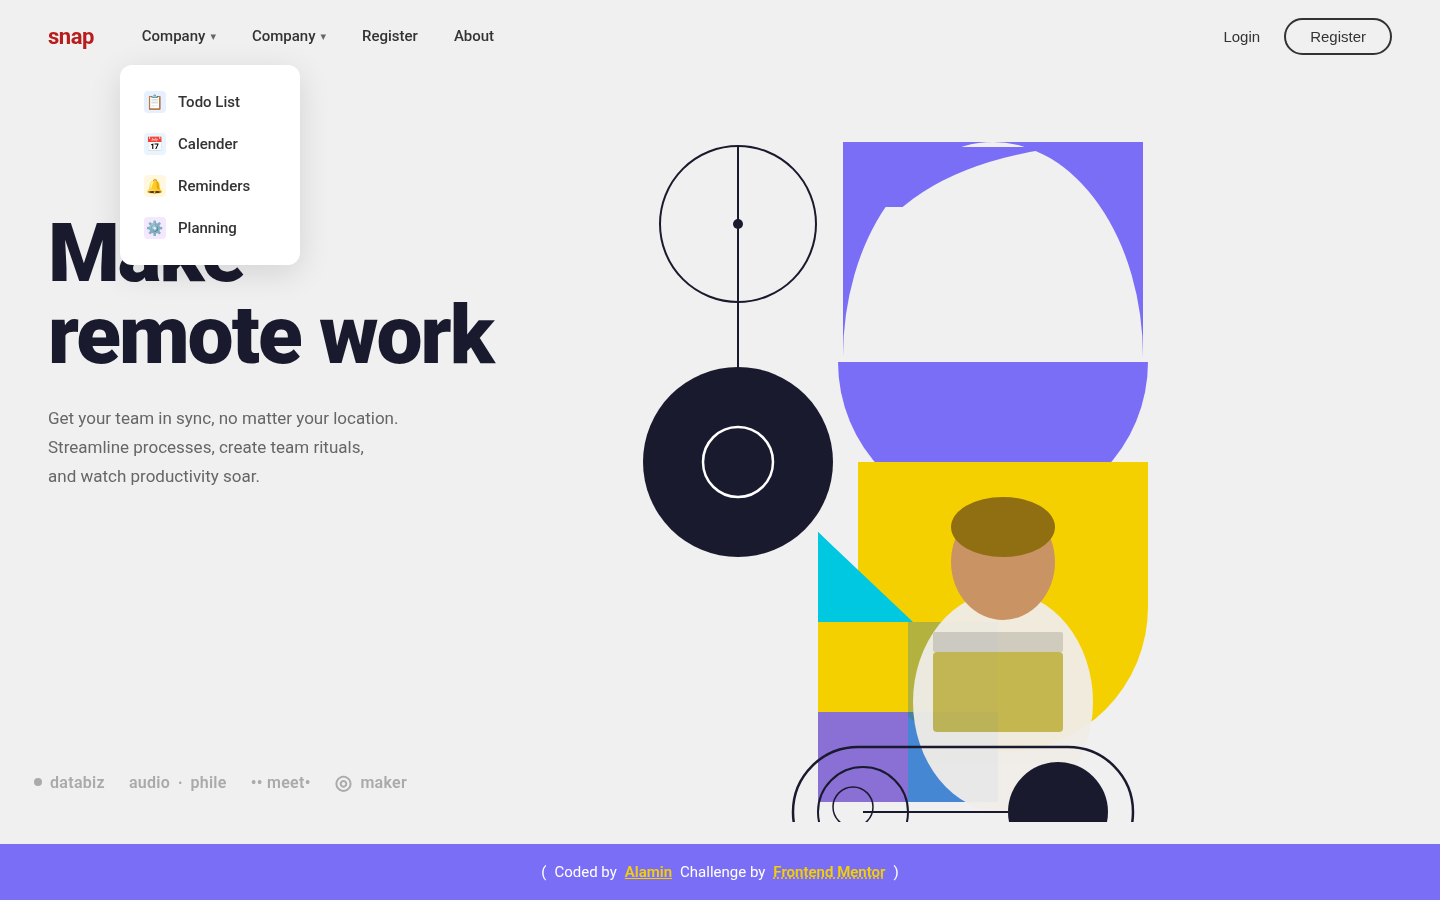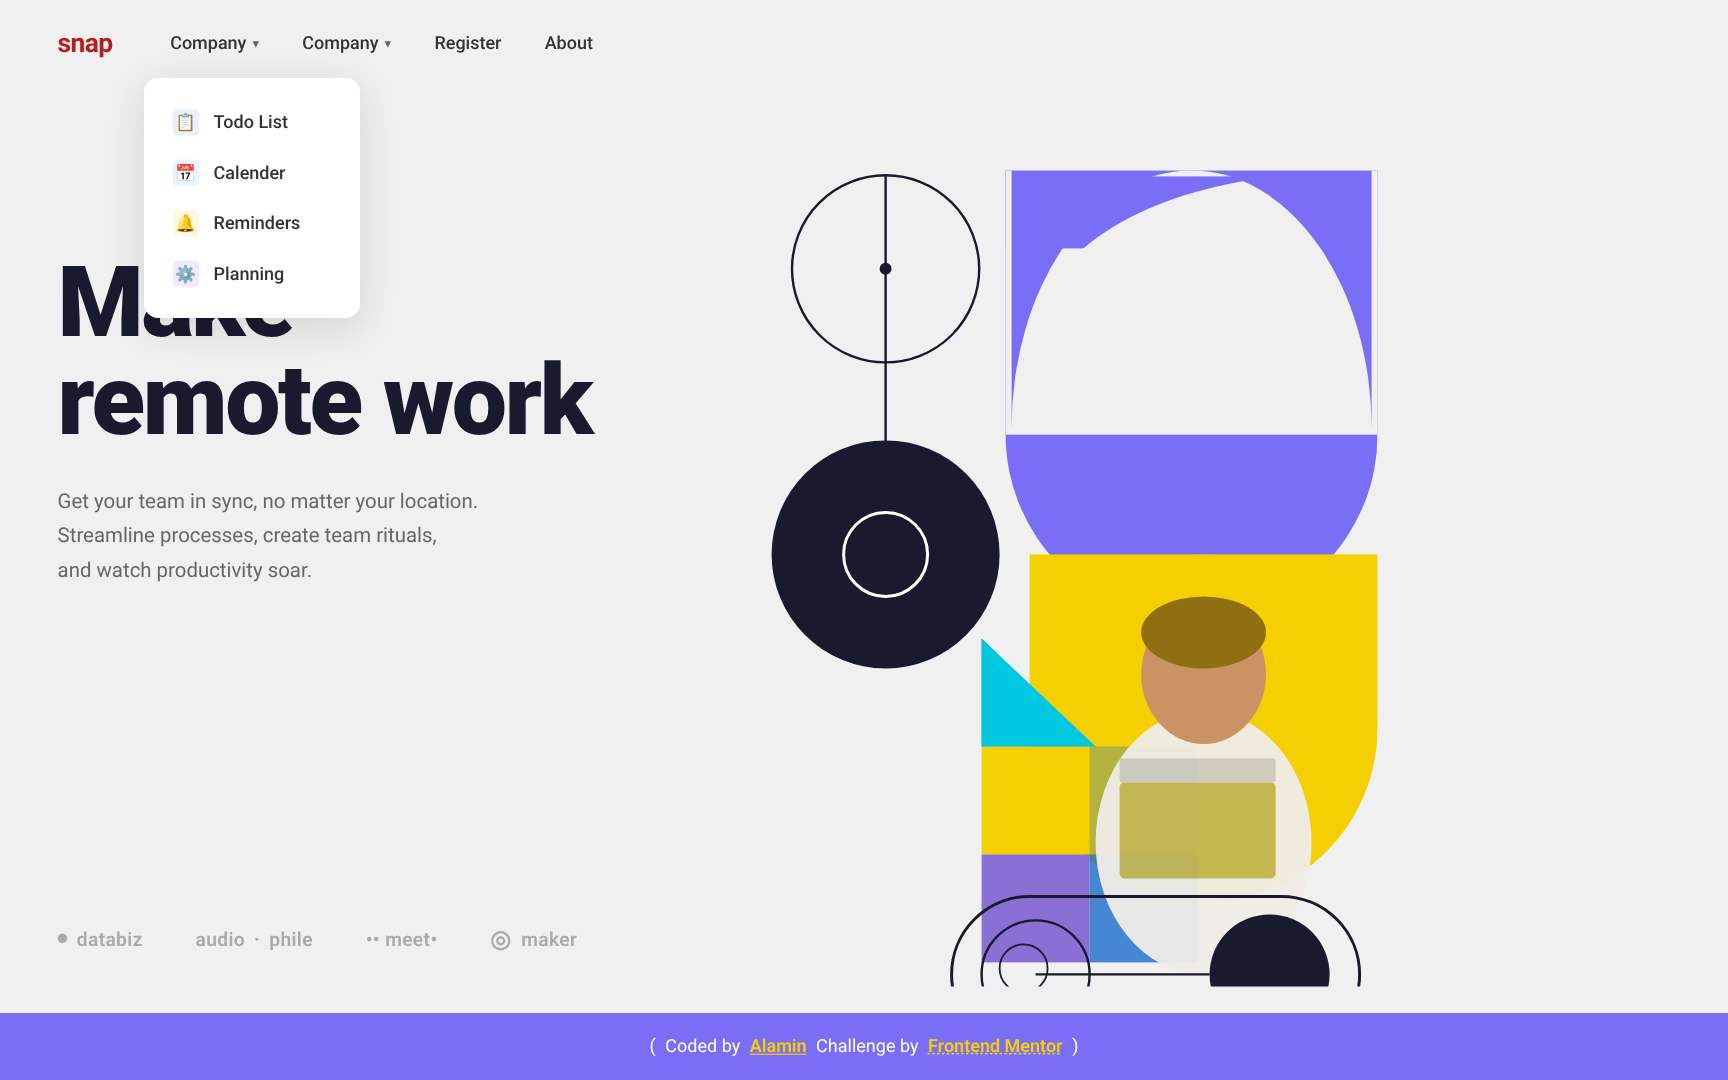--- a/index.html
+++ b/index.html
@@ -150,22 +150,22 @@
     .hero-right {
       width: 520px;
       position: relative;
       margin-right: -10px;
     }
 
     
     .logos-section {
       display: flex;
       align-items: center;
-      gap: 44px;
-      padding: 20px 48px 40px;
+      gap: 24px;
+      padding: 20px 34px 40px;
     }
     .logo-item {
       display: flex;
       align-items: center;
       gap: 8px;
       color: #aaa;
       font-size: 16px;
       font-weight: 600;
       letter-spacing: 0.3px;
     }
@@ -216,20 +216,24 @@
       <span>Company</span>
       <span class="chevron">▾</span>
     </div>
     <div class="nav-item">
       <span>Register</span>
     </div>
     <div class="nav-item">
       <span>About</span>
     </div>
   </div>
+  <div class="nav-right">
+    <button class="btn-login">Login</button>
+    <button class="btn-register">Register</button>
+  </div>
 </nav>
 
 <div class="dropdown">
   <div class="dropdown-item">
     <span class="dropdown-icon icon-todo">📋</span>
     <span>Todo List</span>
   </div>
   <div class="dropdown-item">
     <span class="dropdown-icon icon-calendar">📅</span>
     <span>Calender</span>

